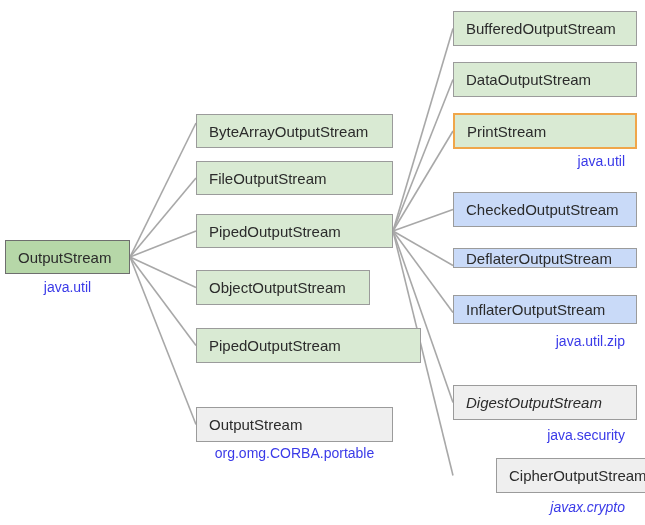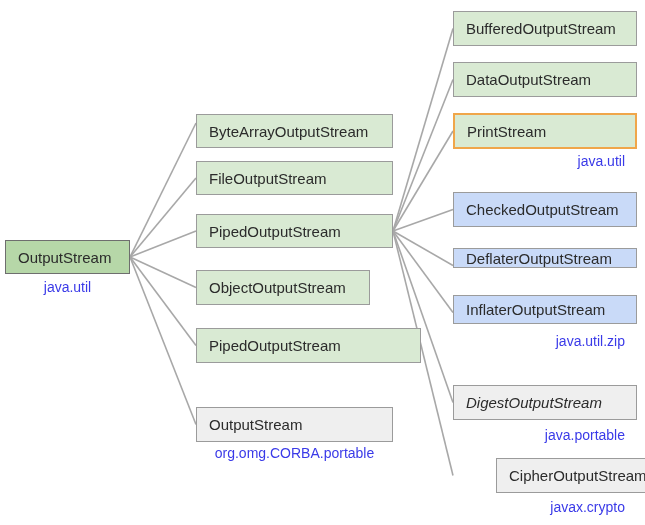--- a/index.html
+++ b/index.html
@@ -96,16 +96,16 @@
       <div class="node v-gray" style="left: 453px; top: 385px; width: 184px; height: 35px; font-style: italic;">
         <span>DigestOutputStream</span>
       </div>
       <div class="node v-gray" style="left: 453px; top: 458px; width: 184px; height: 35px; margin-left: 43px;">
         <span>CipherOutputStream</span>
       </div>
       <div class="pkg align-center" style="left: 5px; top: 279px; width: 125px;">java.util</div>
       <div class="pkg align-center" style="left: 196px; top: 445px; width: 197px;">org.omg.CORBA.portable</div>
       <div class="pkg align-right" style="left: 453px; top: 153px; width: 184px;">java.util</div>
       <div class="pkg align-right" style="left: 453px; top: 333px; width: 184px;">java.util.zip</div>
-      <div class="pkg align-right" style="left: 453px; top: 427px; width: 184px;">java.portable</div>
-      <div class="pkg align-right" style="left: 453px; top: 499px; width: 184px;">javax.crypto</div>
+      <div class="pkg align-right" style="left: 453px; top: 427px; width: 184px;">java.security</div>
+      <div class="pkg align-right" style="left: 453px; top: 499px; width: 184px; font-style: italic;">javax.crypto</div>
     </div>
 </div>
 
 </body></html>

